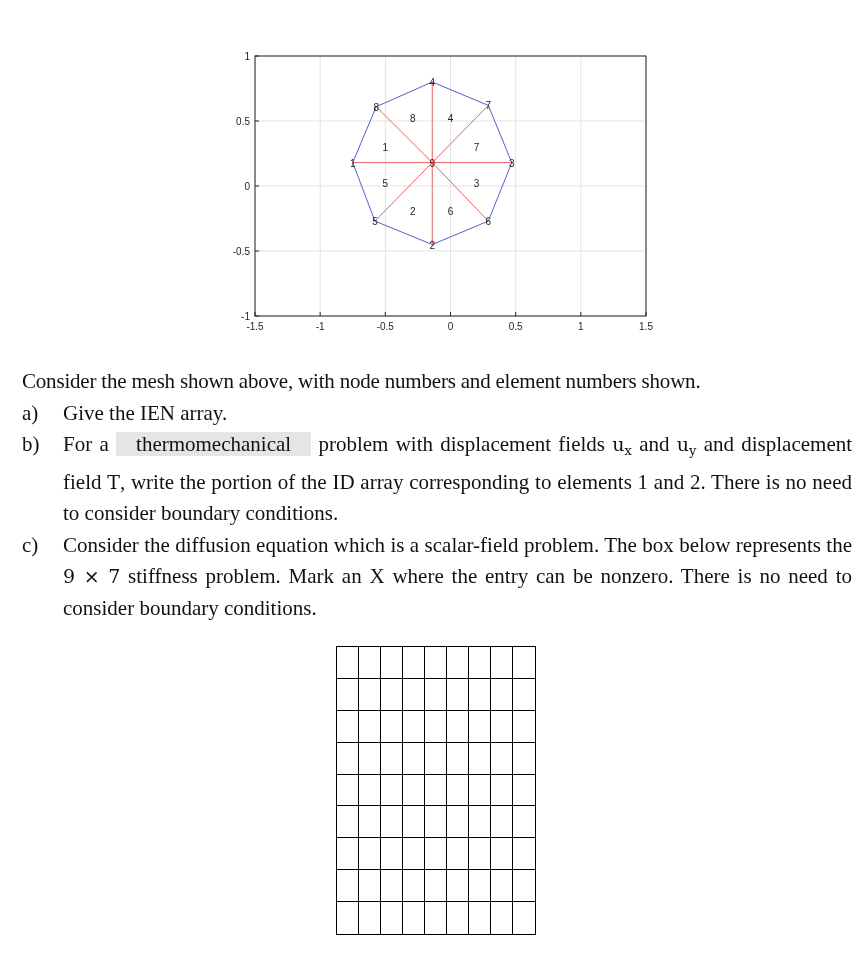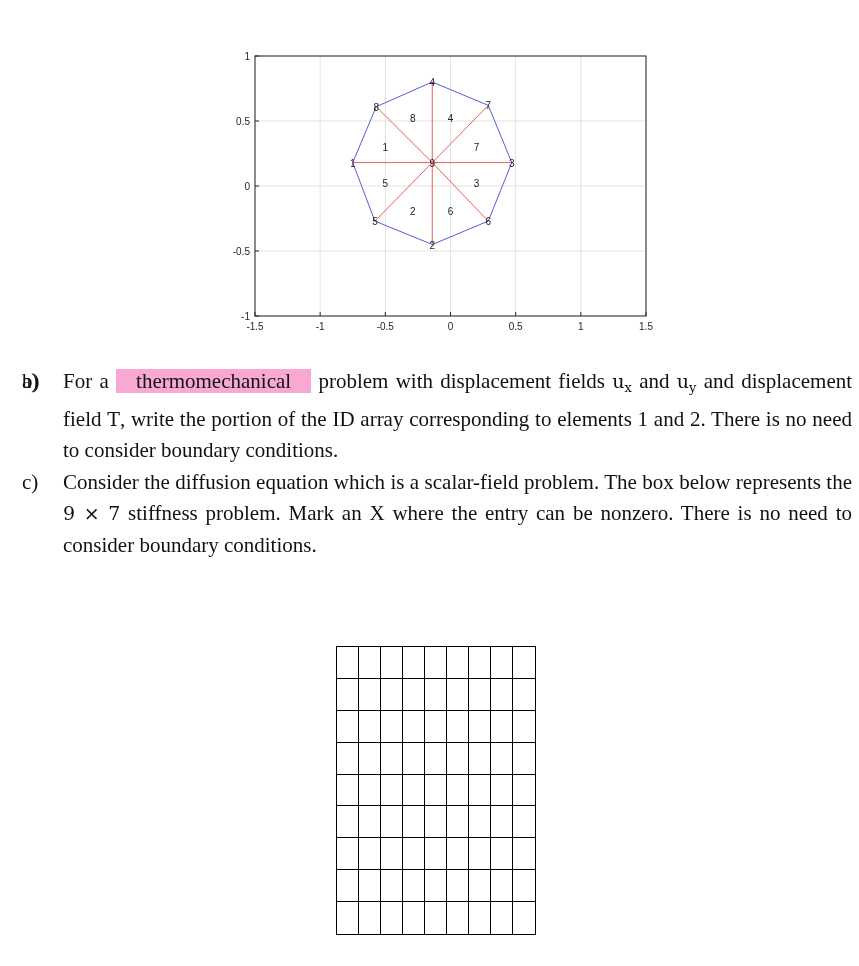--- a/index.html
+++ b/index.html
@@ -6,21 +6,21 @@
   body { width:859px; height:966px; position:relative; overflow:hidden; font-family:"Liberation Serif", serif; color:#111; }
   #figure { position:absolute; left:0; top:0; width:859px; height:345px; }
   #figure svg { position:absolute; left:0; top:0; }
   .tick { font-family:"Liberation Sans", sans-serif; font-size:10px; fill:#262626; }
   .node-lbl { font-family:"Liberation Sans", sans-serif; font-size:10px; fill:#222; }
   .el-lbl { font-family:"Liberation Sans", sans-serif; font-size:10px; fill:#222; }
   #text-block { position:absolute; left:22px; top:366px; width:830px; font-size:21px; line-height:31.5px; }
   .intro { white-space:nowrap; letter-spacing:-0.2px; }
   .item { position:relative; padding-left:41px; text-align:justify; text-align-last:left; }
   .item .lbl { position:absolute; left:0; top:0; }
-  .hl { background:#f9a8d4; padding:0 20px; }
+  .hl { background:#e5e5e5; padding:0 20px; }
   .math { font-family:"DejaVu Serif", serif; font-size:19px; }
   .math sub { font-size:13px; vertical-align:-4px; }
   #matrix-grid { position:absolute; left:336px; top:646px; width:200px; height:289px; border:1.5px solid #000; box-sizing:border-box; display:grid; grid-template-columns:repeat(9,1fr); grid-template-rows:repeat(9,1fr); }
   .cell { border-right:1.5px solid #000; border-bottom:1.5px solid #000; }
   .cell.lastc { border-right:none; }
   .cell.lastr { border-bottom:none; }
 </style>
 </head>
 <body>
 
@@ -87,23 +87,25 @@
       <text x="476.56666666666666" y="187.4" text-anchor="middle" class="el-lbl">3</text>
       <text x="450.5" y="122.4" text-anchor="middle" class="el-lbl">4</text>
       <text x="385.3333333333333" y="187.4" text-anchor="middle" class="el-lbl">5</text>
       <text x="450.5" y="214.7" text-anchor="middle" class="el-lbl">6</text>
       <text x="476.56666666666666" y="151" text-anchor="middle" class="el-lbl">7</text>
       <text x="412.7033333333333" y="122.4" text-anchor="middle" class="el-lbl">8</text>
     </svg>
 </div>
 
 <div id="text-block">
+  <div class="intro">Consider the mesh shown above, with node numbers and element numbers shown.</div>
 
   <div class="item">
     <span class="lbl">a)</span>
+    <span>Give the IEN array.</span>
   </div>
 
   <div class="item">
     <span class="lbl">b)</span>
     <span>For a</span>
     <span class="hl">thermomechanical</span>
     <span>problem with displacement fields</span>
     <span class="math"><span>u</span><sub>x</sub></span>
     <span>and</span>
     <span class="math"><span>u</span><sub>y</sub></span>

